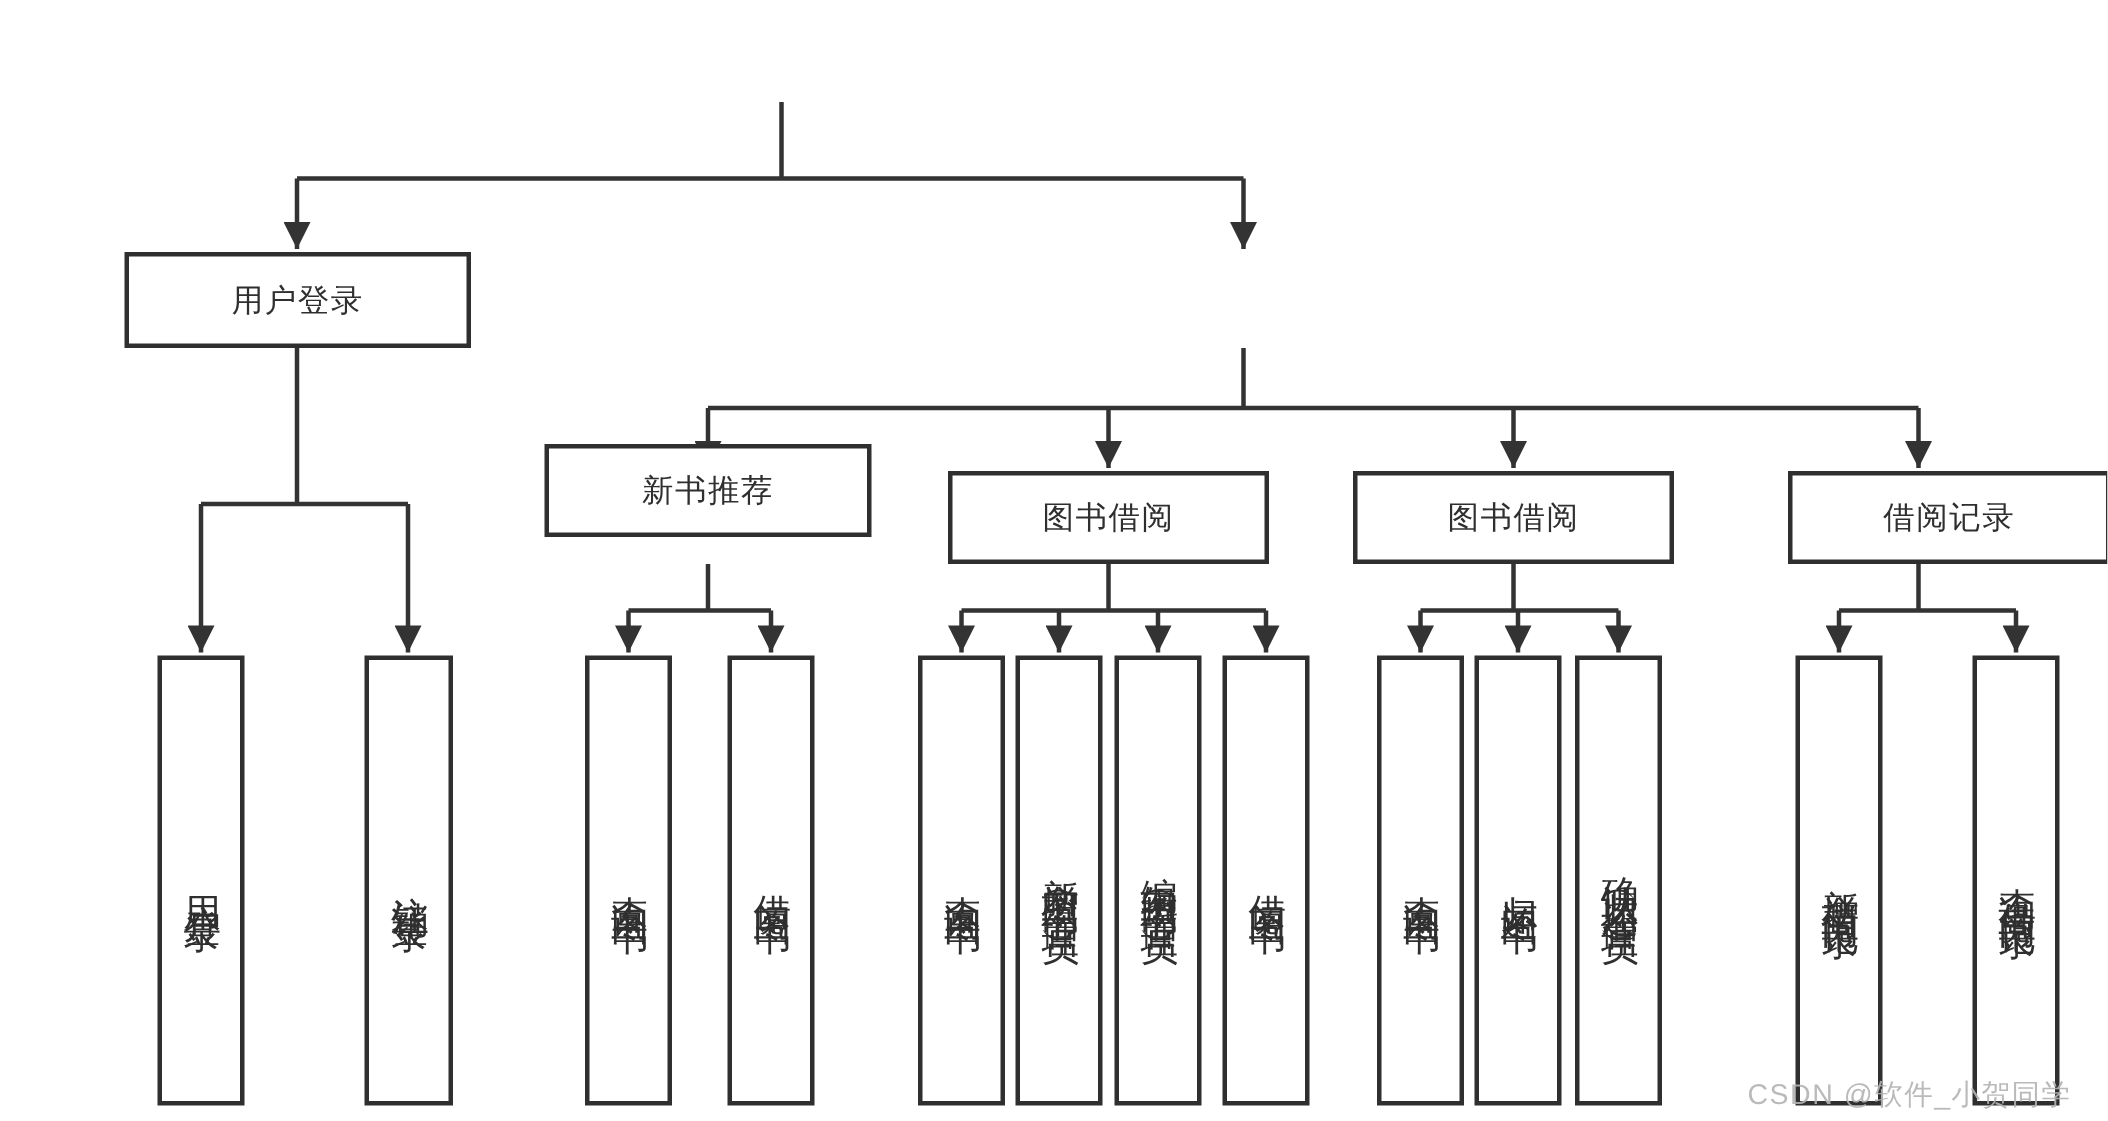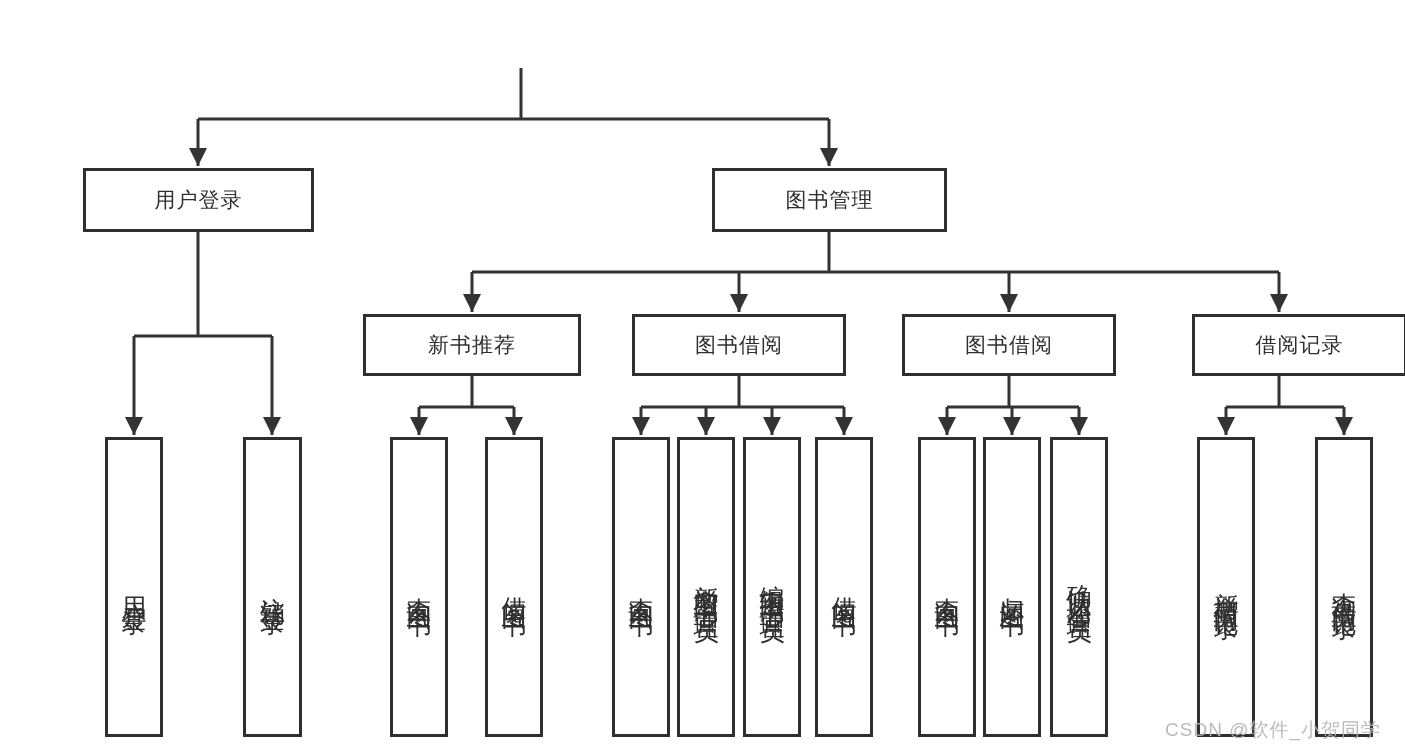--- a/index.html
+++ b/index.html
@@ -101,25 +101,22 @@
 
     <path class="wire" d="M1279 376 V407 M1226 407 H1344"></path>
     <path class="wire" d="M1226 407 V435" marker-end="url(#ah)"></path>
     <path class="wire" d="M1344 407 V435" marker-end="url(#ah)"></path>
   </svg>
 
 
   <div class="hbox" style="left:83px; top:168px; width:231px; height:64px;">
     <span>用户登录</span>
   </div>
-  <div class="hbox" style="left:712px; top:168px; width:235px; height:64px;">
-    <span>图书管理</span>
-  </div>
 
-  <div class="hbox" style="left:363px; top:314px; width:218px; height:62px;">
+  <div class="hbox" style="left:363px; top:296px; width:218px; height:62px;">
     <span>新书推荐</span>
   </div>
   <div class="hbox" style="left:632px; top:314px; width:214px; height:62px;">
     <span>图书借阅</span>
   </div>
   <div class="hbox" style="left:902px; top:314px; width:214px; height:62px;">
     <span>图书借阅</span>
   </div>
   <div class="hbox" style="left:1192px; top:314px; width:215px; height:62px;">
     <span>借阅记录</span>

